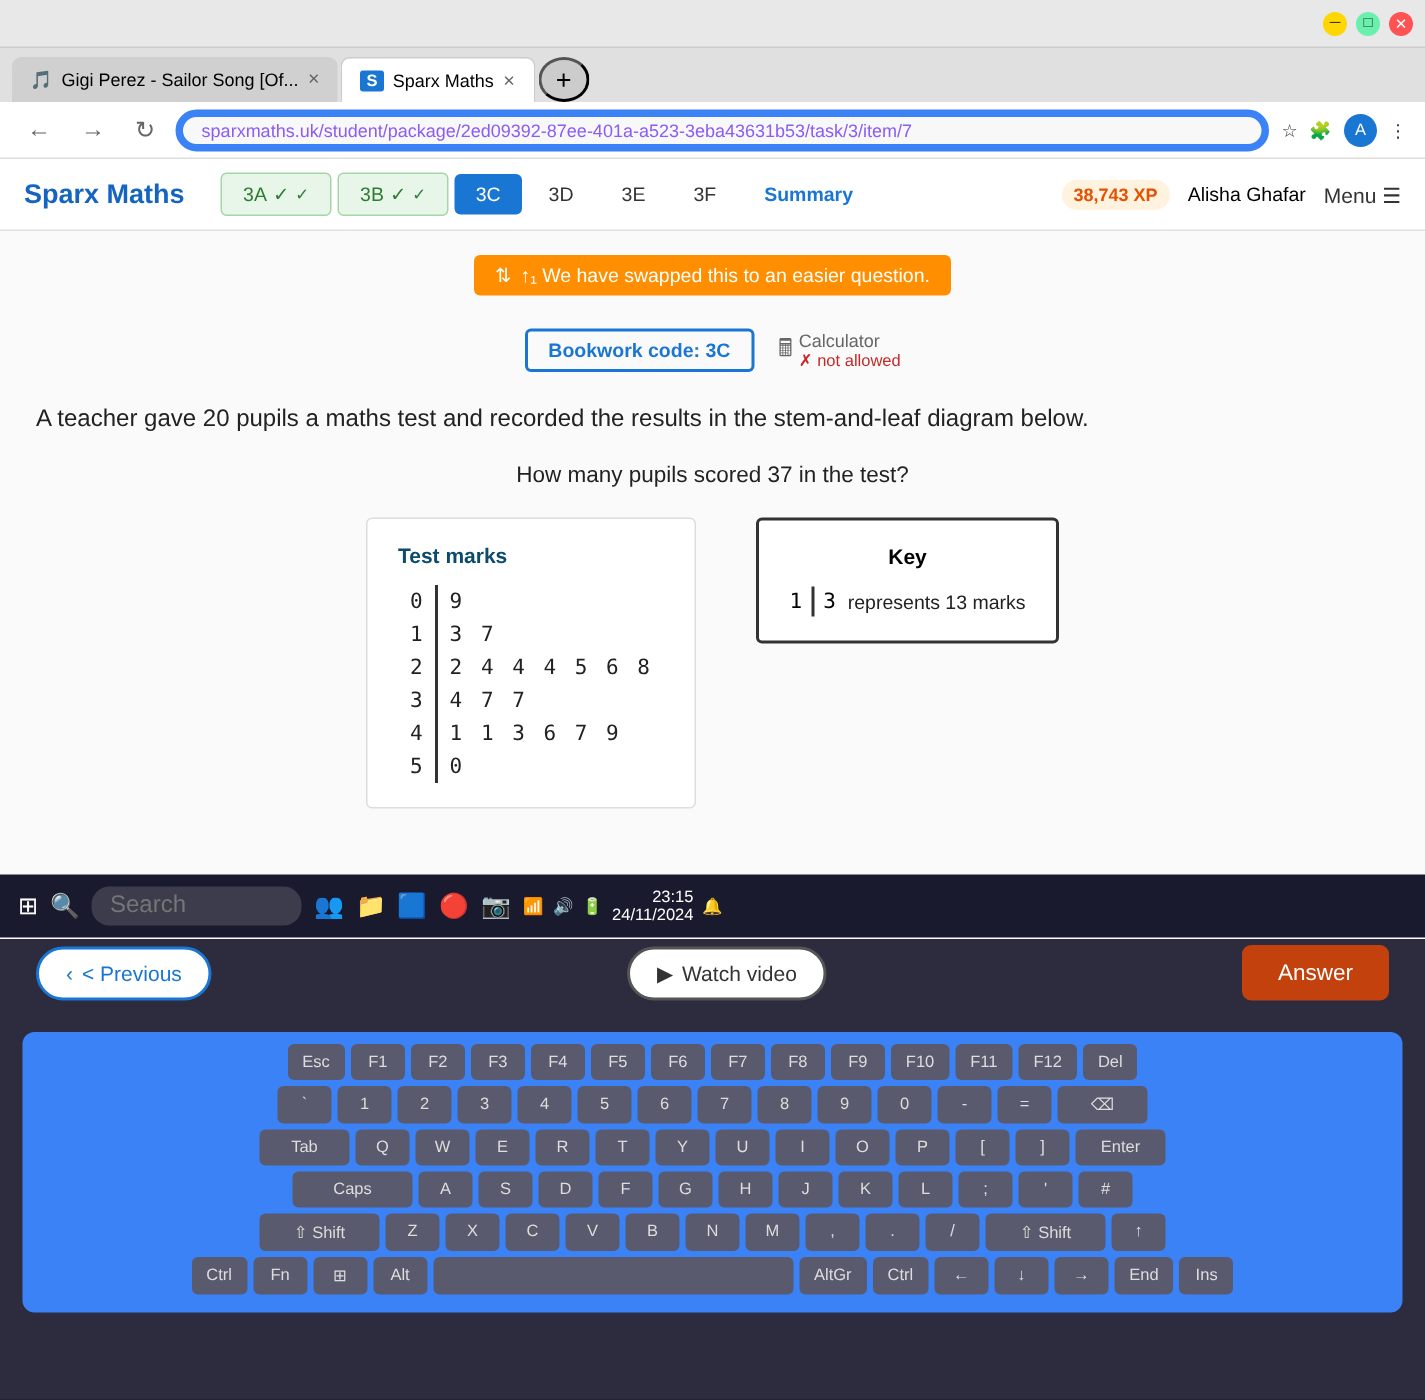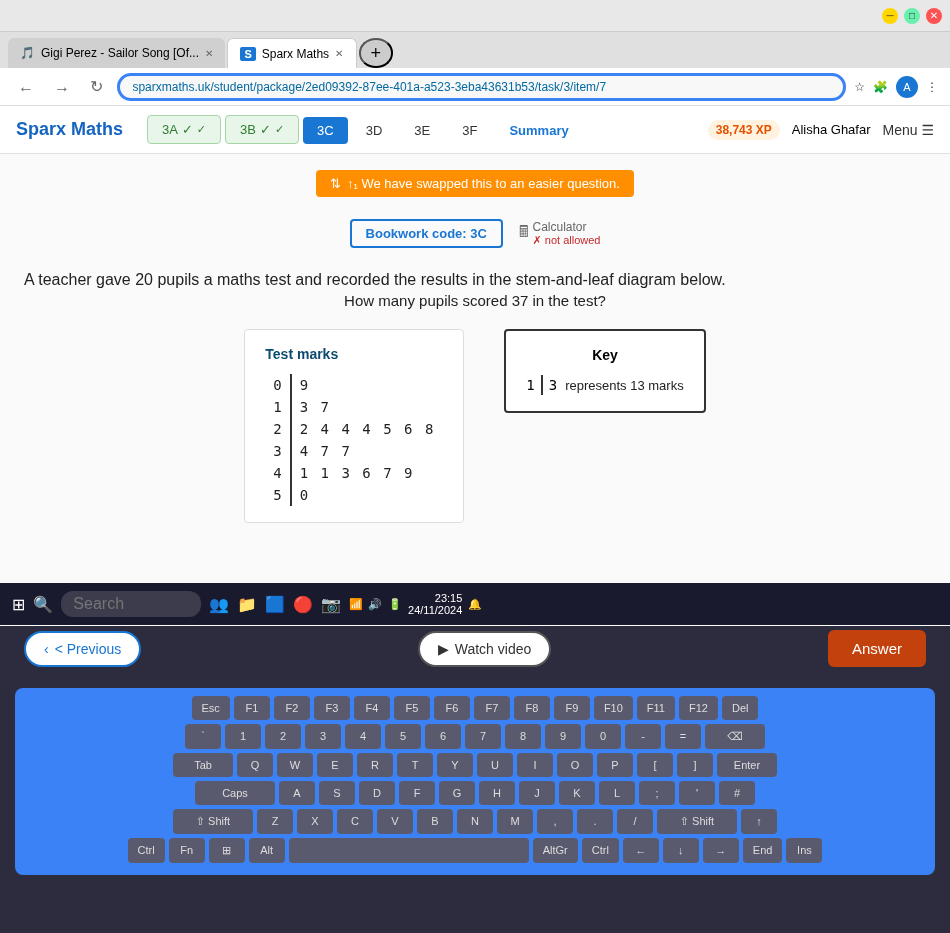--- a/index.html
+++ b/index.html
@@ -79,25 +79,25 @@
       height: 38px;
       display: flex;
       align-items: center;
       padding: 0 12px;
       gap: 8px;
       border-bottom: 1px solid #ddd;
     }
     .address-input {
       flex: 1;
       height: 28px;
-      border: 3px solid #3b82f6;
+      border: 5px solid #3b82f6;
       border-radius: 14px;
       padding: 0 12px;
       font-size: 12px;
-      color: #0369a1;
+      color: #8b5cf6;
       background: #f8f8f8;
     }
     .nav-btn {
       background: none;
       border: none;
       font-size: 16px;
       cursor: pointer;
       color: #666;
       padding: 2px 6px;
     }
@@ -131,21 +131,21 @@
       border-bottom: 1px solid #e0e0e0;
       gap: 16px;
     }
     .sparx-logo {
       font-size: 18px;
       font-weight: bold;
       color: #1565c0;
     }
     .nav-tabs {
       display: flex;
-      align-items: flex-end;
+      align-items: center;
       gap: 4px;
       margin-left: 8px;
     }
     .nav-tab {
       padding: 6px 14px;
       border-radius: 4px;
       font-size: 13px;
       font-weight: 500;
       cursor: pointer;
       border: none;
@@ -227,20 +227,21 @@
       gap: 4px;
       font-size: 12px;
       color: #666;
     }
     .calc-icon {
       font-size: 16px;
     }
     .question-text {
       font-size: 16px;
       color: #222;
+      margin-bottom: 16px;
       line-height: 1.5;
     }
     .sub-question {
       font-size: 15px;
       color: #222;
       margin-bottom: 20px;
       text-align: center;
     }
     .question-layout {
       display: flex;

